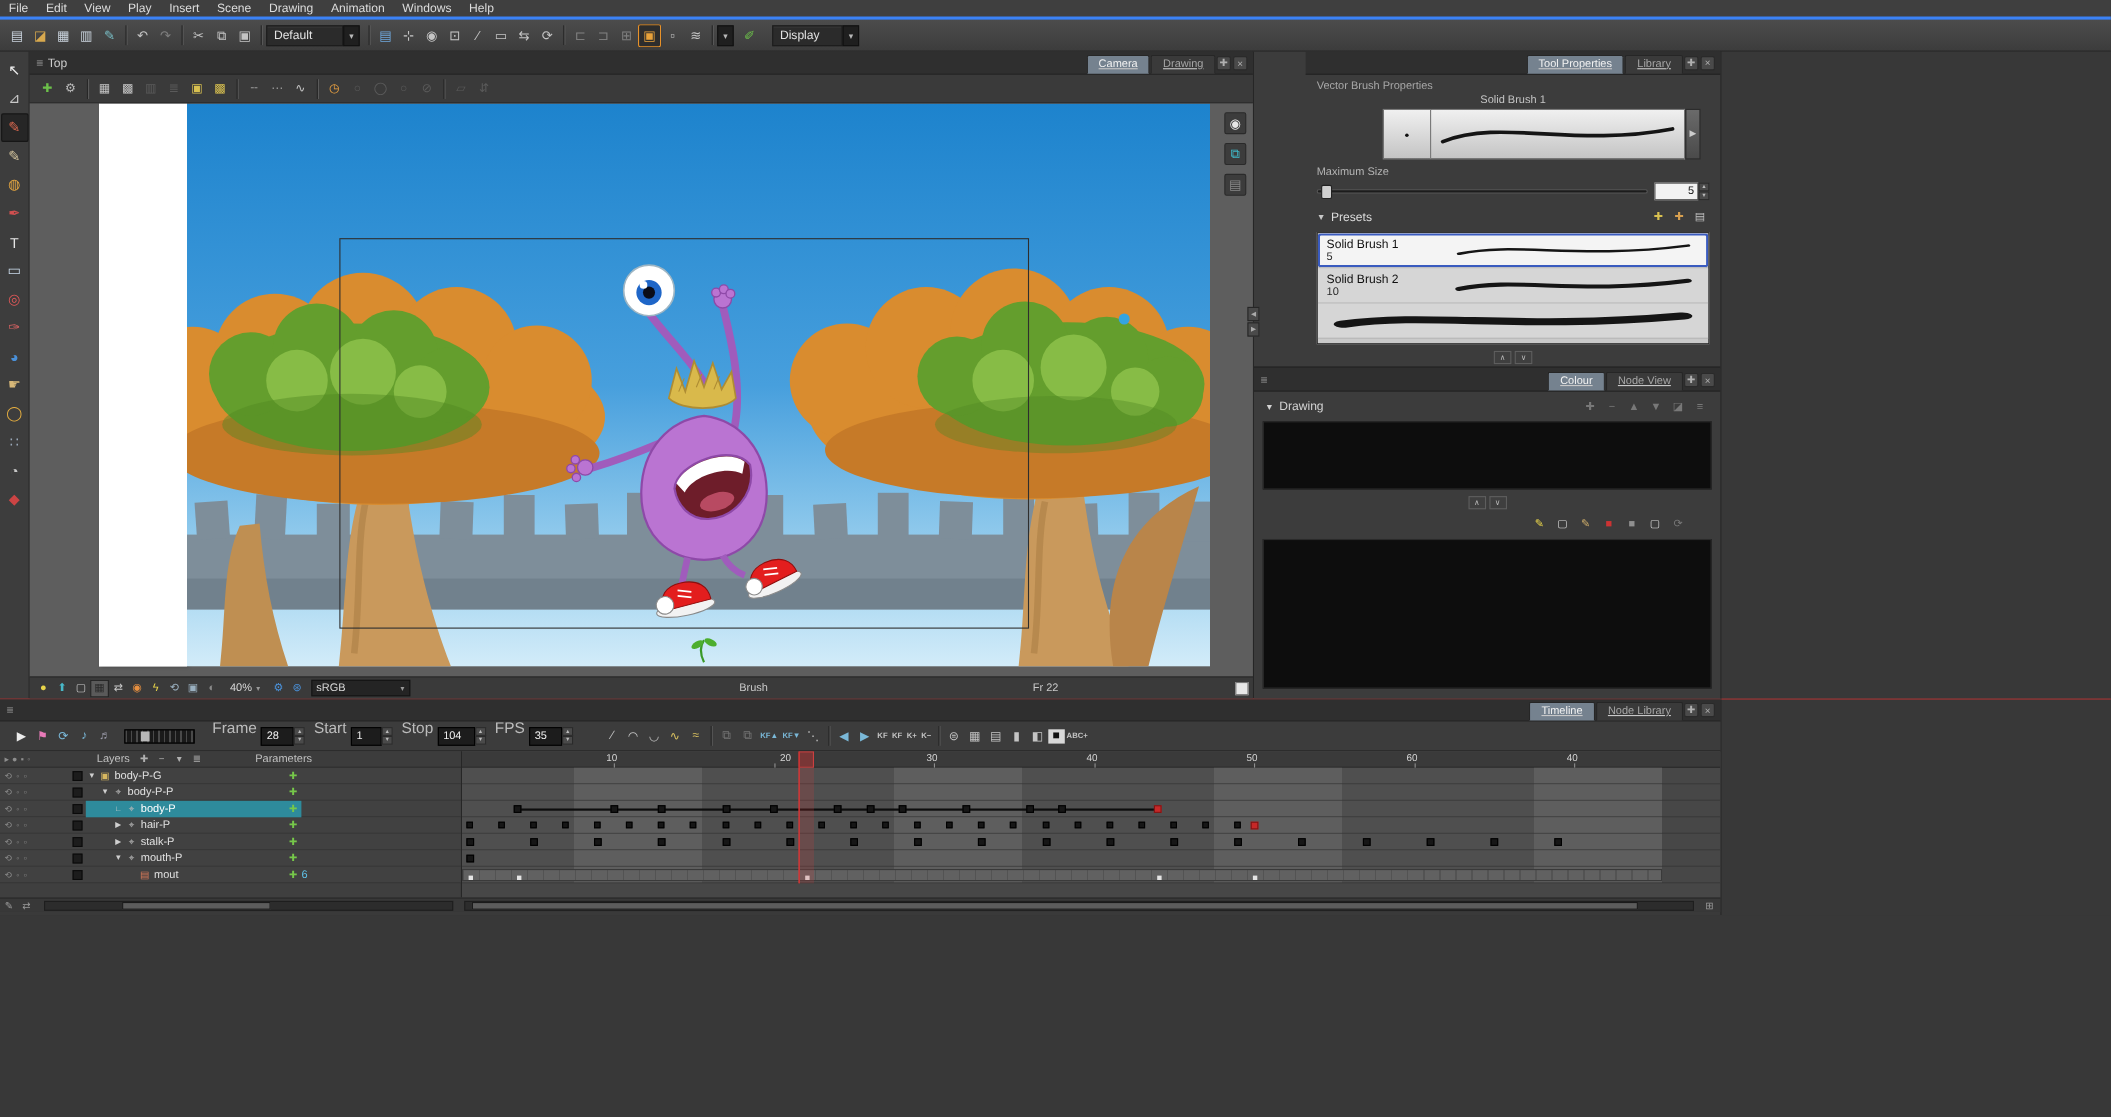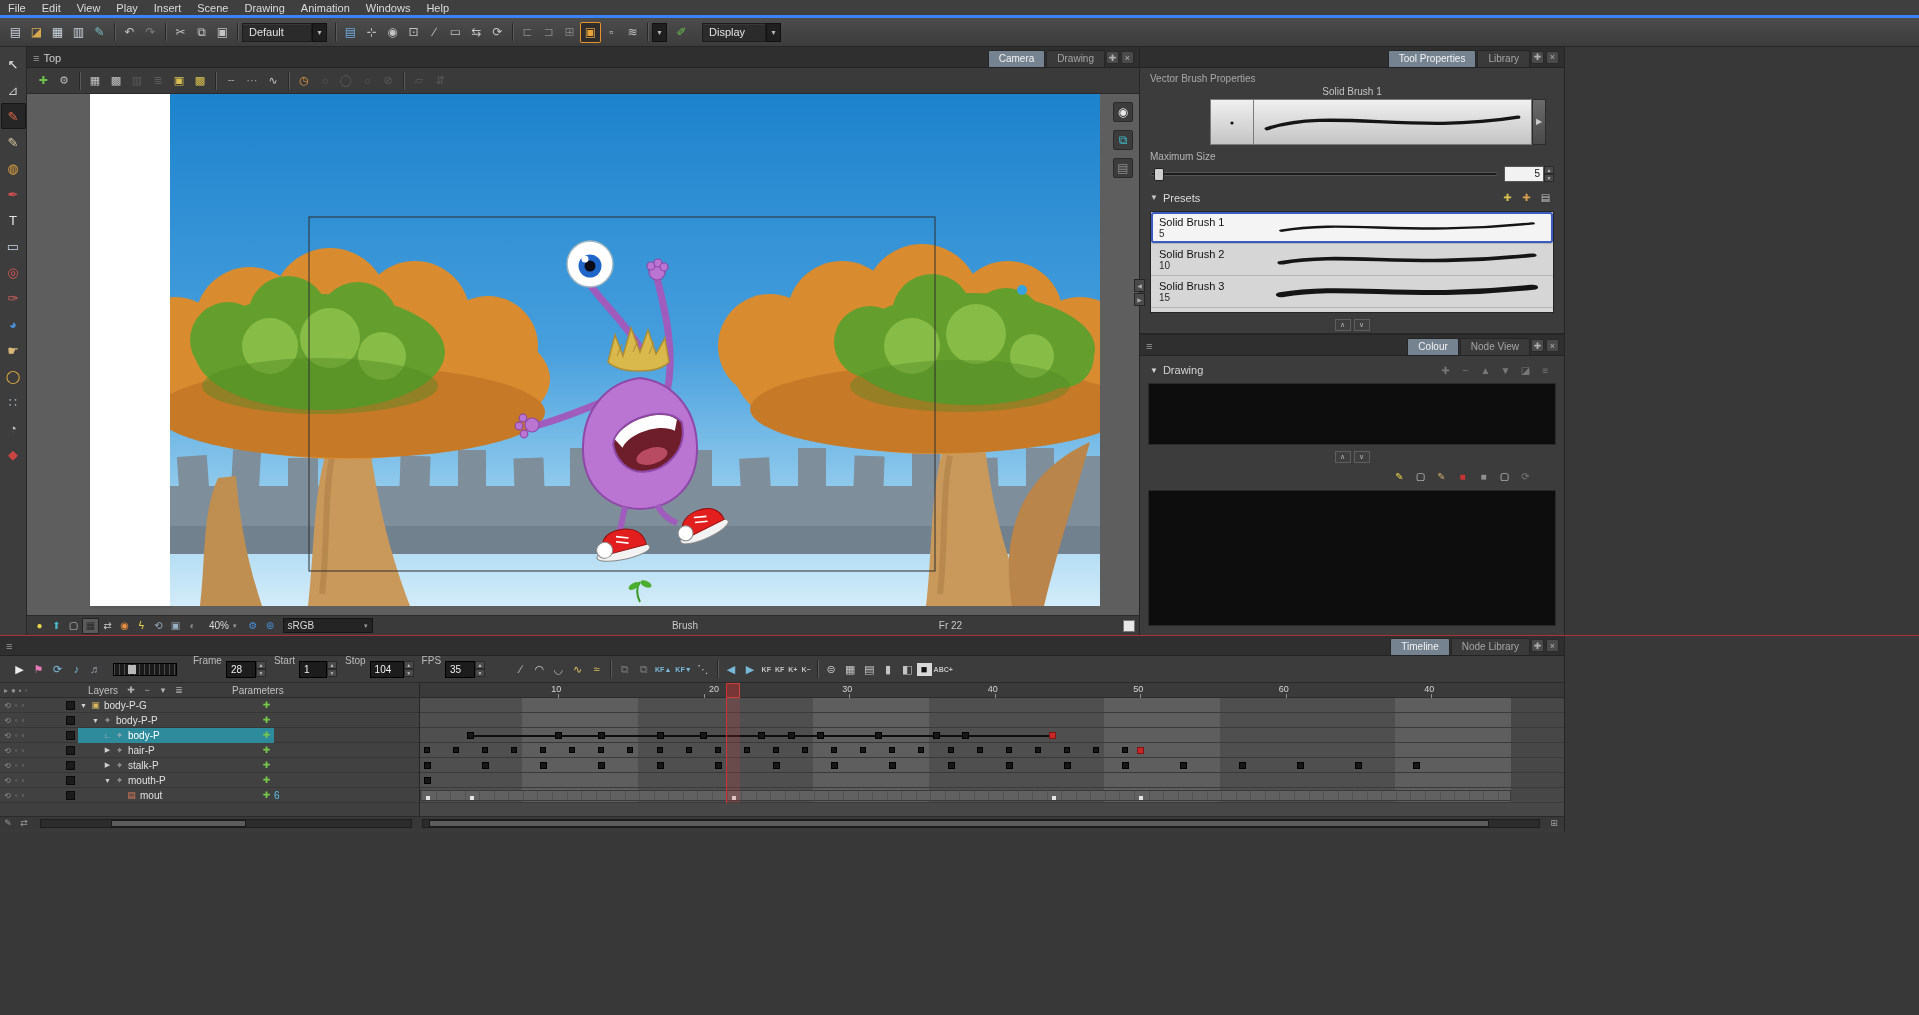--- a/index.html
+++ b/index.html
@@ -24,21 +24,21 @@
   .content-row{height:588px;display:flex;}
   .tool-strip{width:27px;background:#3d3d3d;border-right:1px solid #272727;display:flex;flex-direction:column;align-items:center;padding-top:4px;}
   .tool-btn{width:25px;height:26px;display:flex;align-items:center;justify-content:center;font-size:13px;border-radius:2px;flex:none;}
   .tool-btn.active{background:#262626;box-shadow:inset 0 0 0 1px #161616;}
 
   
   .camera-panel{width:1113px;display:flex;flex-direction:column;background:#3a3a3a;border-right:1px solid #262626;}
   .panel-tabbar{height:21px;background:#2f2f2f;border-bottom:1px solid #232323;display:flex;align-items:flex-end;padding:0 4px;}
   .hamburger{font-size:11px;color:#9a9a9a;padding:0 4px 3px 2px;}
   .panel-title{font-size:11px;color:#cccccc;padding:0 6px 3px 0;}
-  .tab-group{margin-left:auto;display:flex;align-items:flex-start;gap:1px;}
+  .tab-group{margin-left:auto;display:flex;align-items:flex-start;gap:1px;text-decoration:underline;}
   .vtab{height:17px;padding:2px 10px 0;font-size:10px;border-radius:2px 2px 0 0;background:#3a3a3a;color:#a6a6a6;border:1px solid #262626;border-bottom:none;}
   .vtab.active{background:#75828f;color:#f2f2f2;}
   .mini-btn{width:13px;height:13px;margin:0 1px 3px;display:inline-flex;align-items:center;justify-content:center;font-size:9px;color:#b0b0b0;background:#4a4a4a;border:1px solid #2a2a2a;border-radius:2px;}
   .drawing-toolbar{height:26px;background:#3a3a3a;border-bottom:1px solid #2a2a2a;display:flex;align-items:center;padding:0 6px;gap:1px;}
   .dbtn{width:20px;height:20px;display:inline-flex;align-items:center;justify-content:center;font-size:11px;color:#bdbdbd;flex:none;}
   .dbtn.dim{opacity:.4;}
   .canvas{position:relative;flex:1;background:#5e5e5e;overflow:hidden;}
   .page-strip{position:absolute;left:63px;top:0;width:80px;height:512px;background:#ffffff;box-shadow:2px 0 3px rgba(0,0,0,.25);}
   .scene{position:absolute;left:143px;top:0;}
   .canvas-side-icons{position:absolute;right:6px;top:8px;display:flex;flex-direction:column;gap:8px;}
@@ -52,21 +52,21 @@
   .status-tool{position:absolute;left:58%;color:#c8c8c8;font-size:10px;}
   .status-frame{position:absolute;left:82%;color:#c8c8c8;font-size:10px;}
   .status-endbox{position:absolute;right:4px;width:12px;height:12px;background:#e8e8e8;border:1px solid #777;}
 
   
   .right-dock{width:425px;display:flex;flex-direction:column;background:#3c3c3c;border-right:1px solid #262626;position:relative;}
   .right-void{flex:1;background:#383838;}
   .dock-splitter{position:absolute;left:-6px;top:232px;display:flex;flex-direction:column;gap:1px;z-index:5;}
   .dock-splitter span{width:11px;height:13px;background:#4a4a4a;border:1px solid #262626;color:#aaa;font-size:6px;display:flex;align-items:center;justify-content:center;}
 
-  .tp-panel{height:288px;display:flex;flex-direction:column;border-bottom:2px solid #262626;}
+  .tp-panel{height:288px;display:flex;flex-direction:column;border-bottom:2px solid #262626;padding-left:47px;}
   .colour-panel{height:298px;display:flex;flex-direction:column;}
   .tp-section-title{font-size:10px;color:#a8a8a8;padding:5px 10px 2px;}
   .tp-preview-label{font-size:10px;color:#c4c4c4;text-align:center;}
   .tp-preview-row{display:flex;align-items:stretch;margin:2px 18px 0 70px;height:46px;}
   .tp-tipbox{width:44px;background:linear-gradient(#f0f0f0,#c4c4c4);border:1px solid #7a7a7a;display:flex;align-items:center;justify-content:center;}
   .tp-strokebox{flex:1;background:linear-gradient(#f0f0f0,#c4c4c4);border:1px solid #7a7a7a;border-left:none;}
   .tp-strokebox svg,.preset-stroke svg{width:100%;height:100%;}
   .tp-preview-arrow{width:14px;background:linear-gradient(#6a6a6a,#4a4a4a);border:1px solid #2c2c2c;color:#ccc;font-size:8px;display:flex;align-items:center;justify-content:center;}
   .tp-maxsize-label{font-size:10px;color:#b4b4b4;padding:6px 10px 1px;}
   .slider-row{display:flex;align-items:center;margin:3px 10px 0;gap:6px;}
@@ -98,21 +98,21 @@
   .timeline-panel{height:197px;border-top:1px solid #a83434;background:#383838;display:flex;flex-direction:column;}
   .tl-inner{width:1565px;height:100%;background:#3a3a3a;border-right:1px solid #262626;display:flex;flex-direction:column;}
   .tl-tabbar{height:20px;background:#2f2f2f;border-bottom:1px solid #232323;display:flex;align-items:flex-end;padding:0 4px;}
   .tl-transport{height:27px;background:#3c3c3c;border-bottom:1px solid #2a2a2a;display:flex;align-items:center;padding:0 10px;}
   .tli{width:19px;height:19px;display:inline-flex;align-items:center;justify-content:center;font-size:11px;color:#bfbfbf;flex:none;}
   .tli.dim{opacity:.4;}
   .tli.boxed{background:#d8d8d8;width:15px;height:13px;}
   .tli.wide{width:auto;font-size:7px;font-weight:bold;padding:0 2px;}
   .scrubber{width:64px;height:13px;background:#1a1a1a;border:1px solid #000;background-image:repeating-linear-gradient(90deg,#4a4a4a 0 1px,transparent 1px 5px);position:relative;margin:0 8px;flex:none;}
   .scrub-thumb{position:absolute;left:14px;top:1px;width:8px;height:9px;background:#b8b8b8;}
-  .fld-label{font-size:10px;color:#bcbcbc;margin:0 4px 17px 8px;flex:none;}
+  .fld-label{font-size:14px;color:#bcbcbc;margin:0 4px 17px 8px;flex:none;}
   .spinbox{display:flex;align-items:center;flex:none;}
   .spinbox .val{height:17px;background:#1c1c1c;border:1px solid #000;color:#f0f0f0;font-size:10px;display:flex;align-items:center;padding:0 4px;}
   .tl-body{height:133px;display:flex;}
   .tl-left{width:420px;background:#3f3f3f;border-right:1px solid #262626;display:flex;flex-direction:column;}
   .tl-layers-header{height:15px;background:#3c3c3c;border-bottom:1px solid #2c2c2c;display:flex;align-items:center;font-size:10px;color:#c0c0c0;}
   .gutter-head{width:66px;display:flex;padding-left:4px;gap:3px;}
   .gutter-head span,.lyr-gutter span{font-size:8px;color:#8e8e8e;}
   .hdr-mini{width:14px;height:12px;display:inline-flex;align-items:center;justify-content:center;font-size:9px;color:#b0b0b0;}
   .layers-label{margin-left:22px;}
   .params-label{margin-left:46px;}
@@ -507,29 +507,20 @@
                   <path d="M6,17 C36,5 66,23 124,9" fill="none" stroke="#151515" stroke-linecap="round" stroke-width="2.5"></path>
                 </svg></div>
             </div>
             <div class="preset-row">
               <div class="preset-info">
                 <div class="preset-name">Solid Brush 2</div>
                 <div class="preset-size">10</div>
               </div>
               <div class="preset-stroke"><svg viewBox="0 0 130 26" preserveAspectRatio="none">
                   <path d="M6,17 C36,5 66,23 124,9" fill="none" stroke="#151515" stroke-linecap="round" stroke-width="4"></path>
-                </svg></div>
-            </div>
-            <div class="preset-row">
-              <div class="preset-info">
-                <div class="preset-name">Solid Brush 3</div>
-                <div class="preset-size">15</div>
-              </div>
-              <div class="preset-stroke"><svg viewBox="0 0 130 26" preserveAspectRatio="none">
-                  <path d="M6,17 C36,5 66,23 124,9" fill="none" stroke="#151515" stroke-linecap="round" stroke-width="5.5"></path>
                 </svg></div>
             </div>
             <div class="preset-row">
               <div class="preset-stroke"><svg viewBox="0 0 130 26" preserveAspectRatio="none">
                   <path d="M6,17 C36,5 66,23 124,9" fill="none" stroke="#151515" stroke-linecap="round" stroke-width="7"></path>
                 </svg></div>
             </div>
           </div>
         <div class="scrollpair">
           <span>∧</span>

